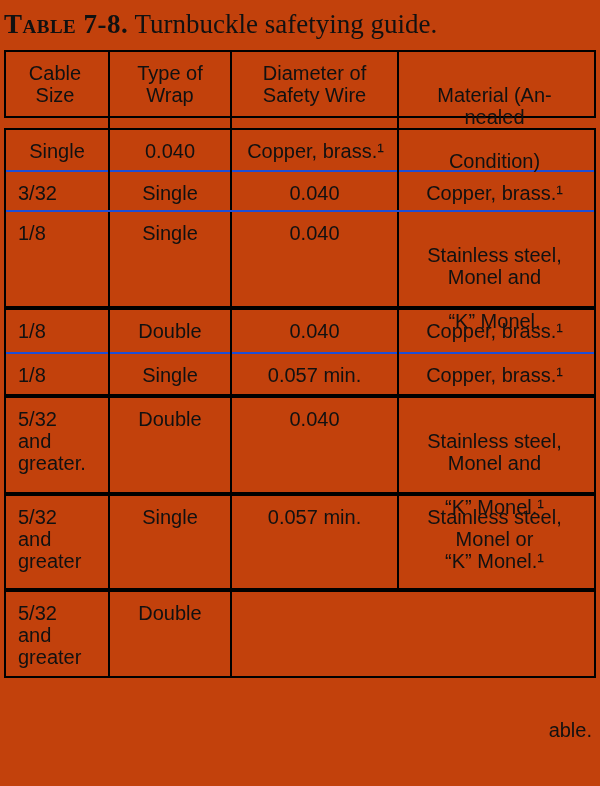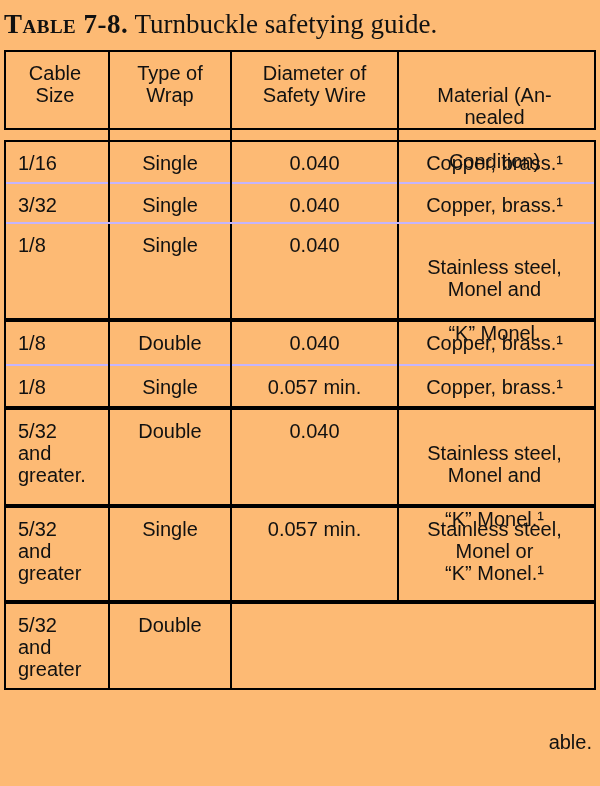--- a/index.html
+++ b/index.html
@@ -1,20 +1,20 @@
 <!DOCTYPE html>
 <html><head>
 <meta charset="utf-8">
 <style>
   html, body { margin: 0; padding: 0; background: #ffffff; }
   .page {
     position: relative;
     width: 600px;
     height: 786px;
-    background: #fdba74;
+    background: #c2410c;
     color: #111111;
     font-family: "Liberation Sans", sans-serif;
     box-sizing: border-box;
     padding: 8px 0 0 4px;
     overflow: hidden;
   }
   
   .caption {
     font-family: "Liberation Serif", serif;
     font-size: 27px;
@@ -29,35 +29,35 @@
     border: 2px solid #000;
     width: 588px;
     box-sizing: content-box;
   }
   .grp-header { margin-bottom: 10px; }
   .row {
     display: grid;
     grid-template-columns: 104px 122px 167px 191px;
     box-sizing: border-box;
   }
-  .row + .row { border-top: 2px solid #c4b5fd; }
+  .row + .row { border-top: 2px solid #1d4ed8; }
   .cell {
     box-sizing: border-box;
     padding-top: 10px;
     font-size: 20px;
     line-height: 22px;
     white-space: pre-line;
     text-align: center;
     overflow: visible;
   }
   .c1, .c2, .c3 { border-right: 2px solid #000; }
   .c1 { text-align: left; padding-left: 12px; padding-right: 4px; }
   .para2 { margin-top: 0; }
   
-  .rh-hdr { height: 76px; }
+  .rh-hdr { height: 64px; }
   .rh-40 { height: 40px; }
   .rh-42 { height: 42px; }
   .rh-96 { height: 96px; }
   .rh-94 { height: 94px; }
   .rh-92 { height: 92px; }
   .rh-84 { height: 84px; }
   
   .footnote {
     margin-top: 40px;
     width: 588px;
@@ -91,21 +91,20 @@
         <div class="cell c4">
           <div>Material (An-
 nealed</div>
           <div class="para2">Condition)</div>
         </div>
       </div>
     </div>
 
     <div class="grp">
       <div class="row rh-40">
-        <div class="cell c1">1/16</div>
         <div class="cell c2">Single</div>
         <div class="cell c3">0.040</div>
         <div class="cell c4">Copper, brass.¹</div>
       </div>
       <div class="row rh-40">
         <div class="cell c1">3/32</div>
         <div class="cell c2">Single</div>
         <div class="cell c3">0.040</div>
         <div class="cell c4">Copper, brass.¹</div>
       </div>

